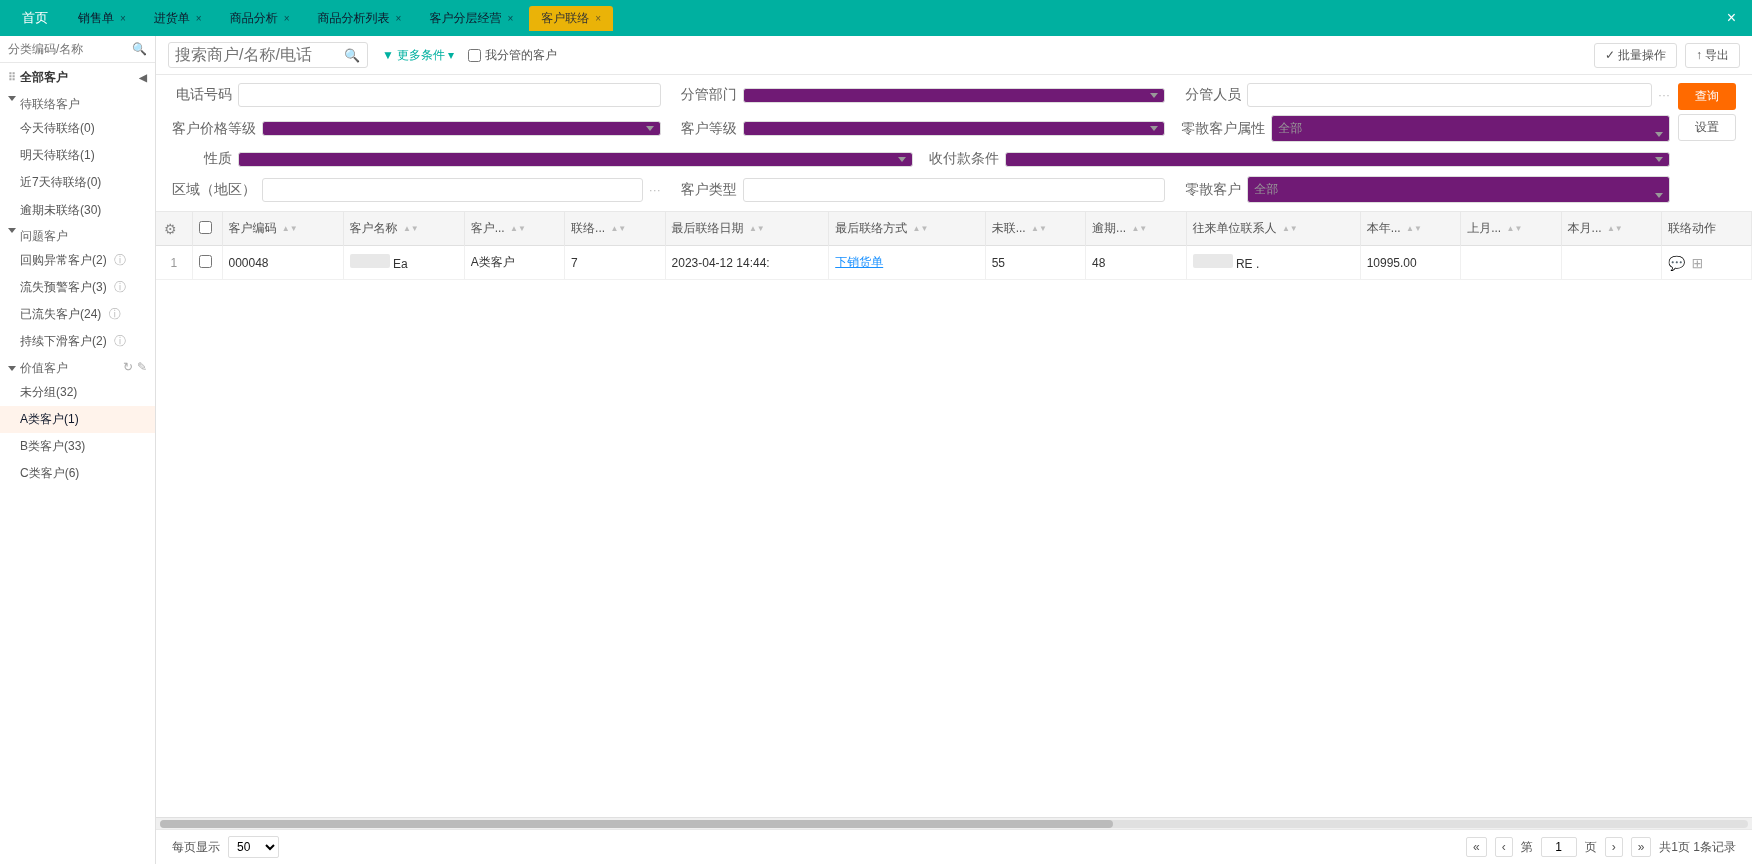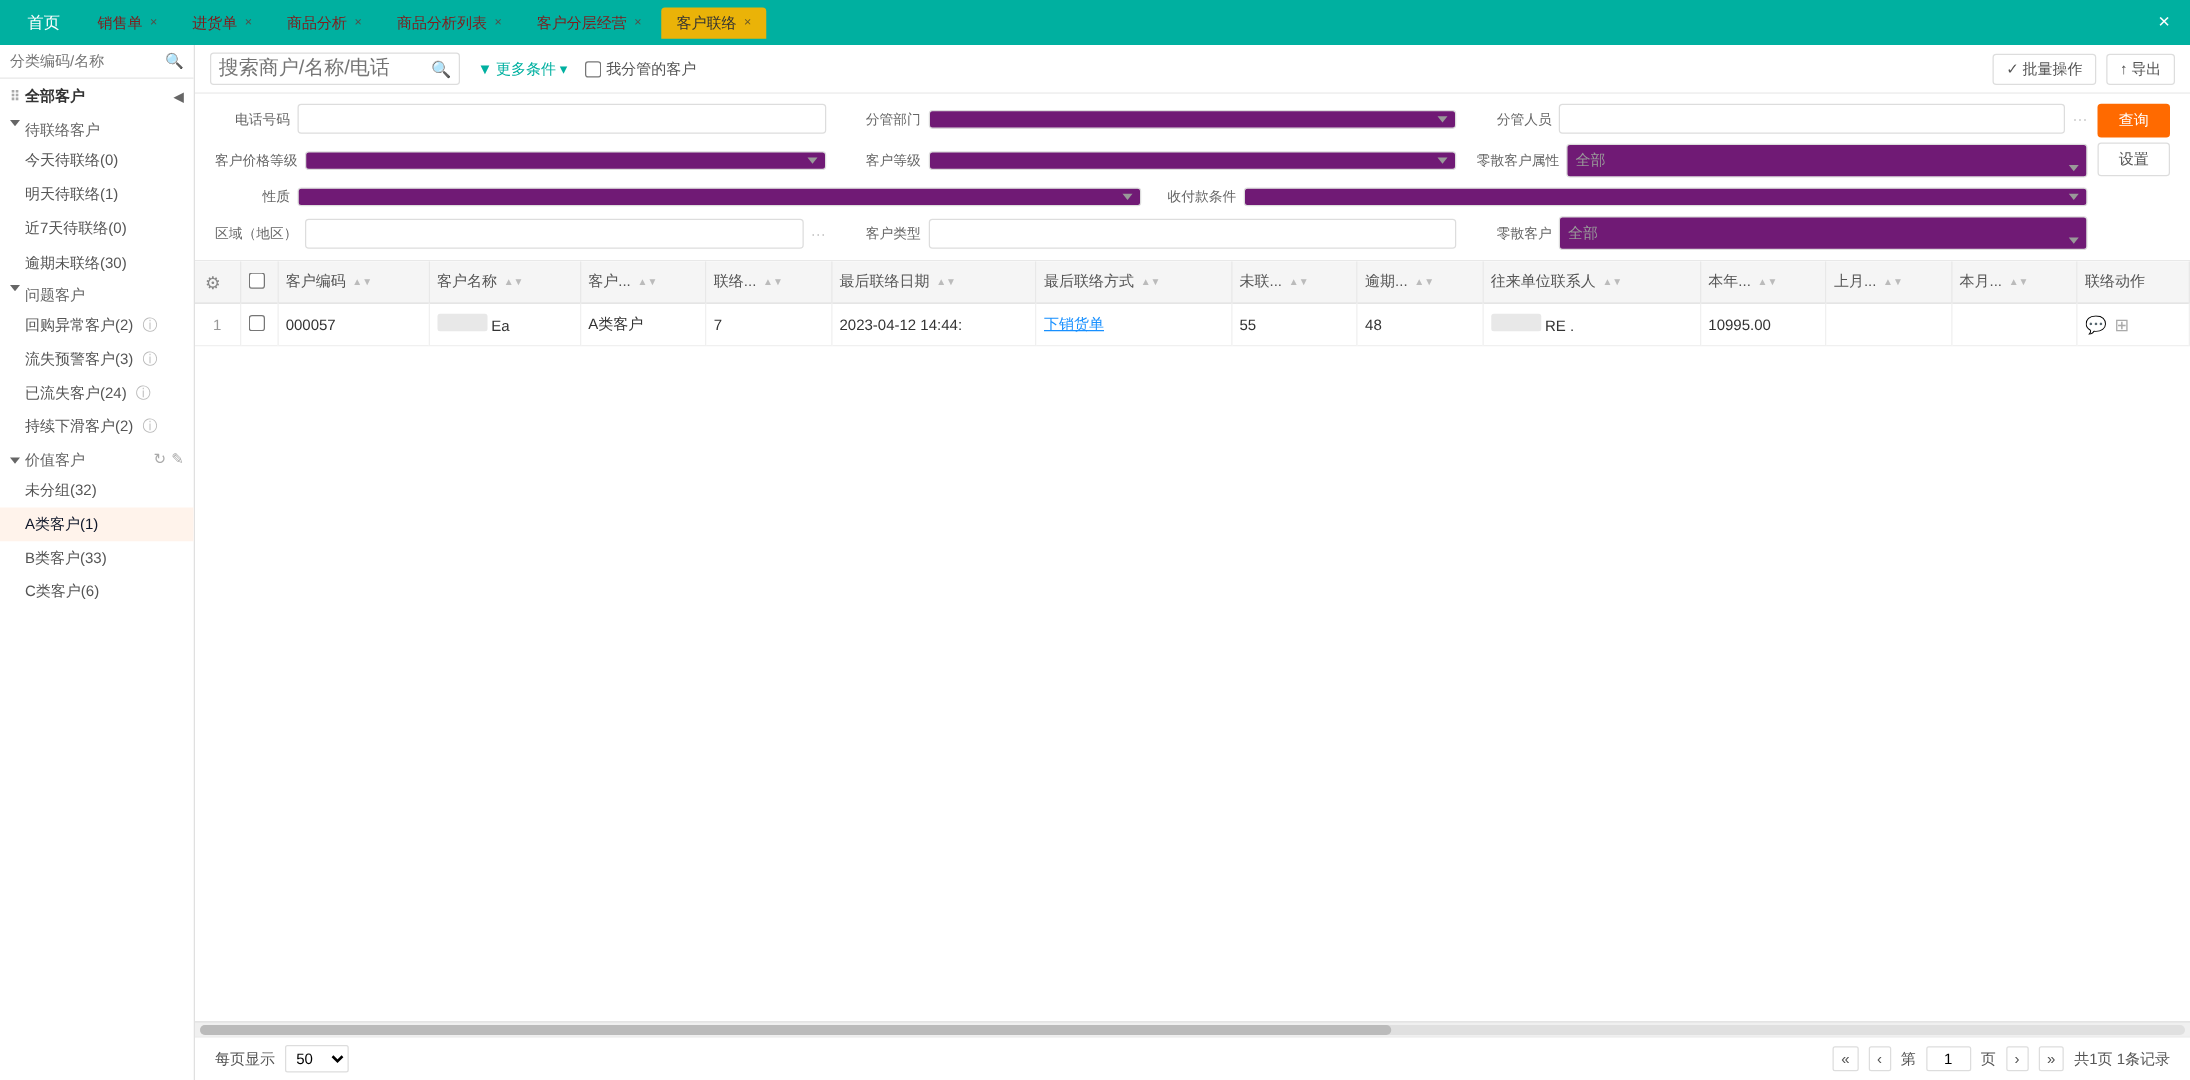--- a/index.html
+++ b/index.html
@@ -15,21 +15,21 @@
       color: white;
       gap: 4px;
       position: relative;
     }
     .nav-tab {
       display: flex;
       align-items: center;
       padding: 4px 12px;
       border-radius: 3px 3px 0 0;
       cursor: pointer;
-      color: #7f1d1d;
+      color: #0f172a;
       font-size: 13px;
       gap: 6px;
       white-space: nowrap;
     }
     .nav-tab.active {
       background: #eab308;
       color: #333;
     }
     .nav-tab .close-icon {
       font-size: 10px;
@@ -195,21 +195,21 @@
       margin-bottom: 8px;
     }
     .filter-row:last-child { margin-bottom: 0; }
     .filter-field {
       display: flex;
       align-items: center;
       gap: 6px;
       flex: 1;
     }
     .filter-label {
-      font-size: 11px;
+      font-size: 14px;
       color: #666;
       white-space: nowrap;
       min-width: 60px;
       text-align: right;
     }
     .filter-input {
       flex: 1;
       border: 1px solid #ddd;
       border-radius: 3px;
       padding: 4px 6px;
@@ -646,21 +646,21 @@
               <span>联络动作</span>
             </th>
           </tr>
         </thead>
         <tbody>
           <tr>
             <td class="row-number">1</td>
             <td>
               <input type="checkbox" style="">
             </td>
-            <td>000057</td>
+            <td>000048</td>
             <td>
               <span class="colored-cell"></span>
               <span>Ea</span>
             </td>
             <td>A类客户</td>
             <td>7</td>
             <td>2023-04-12 14:44:</td>
             <td>
               <span class="link-text">下销货单</span>
             </td>

